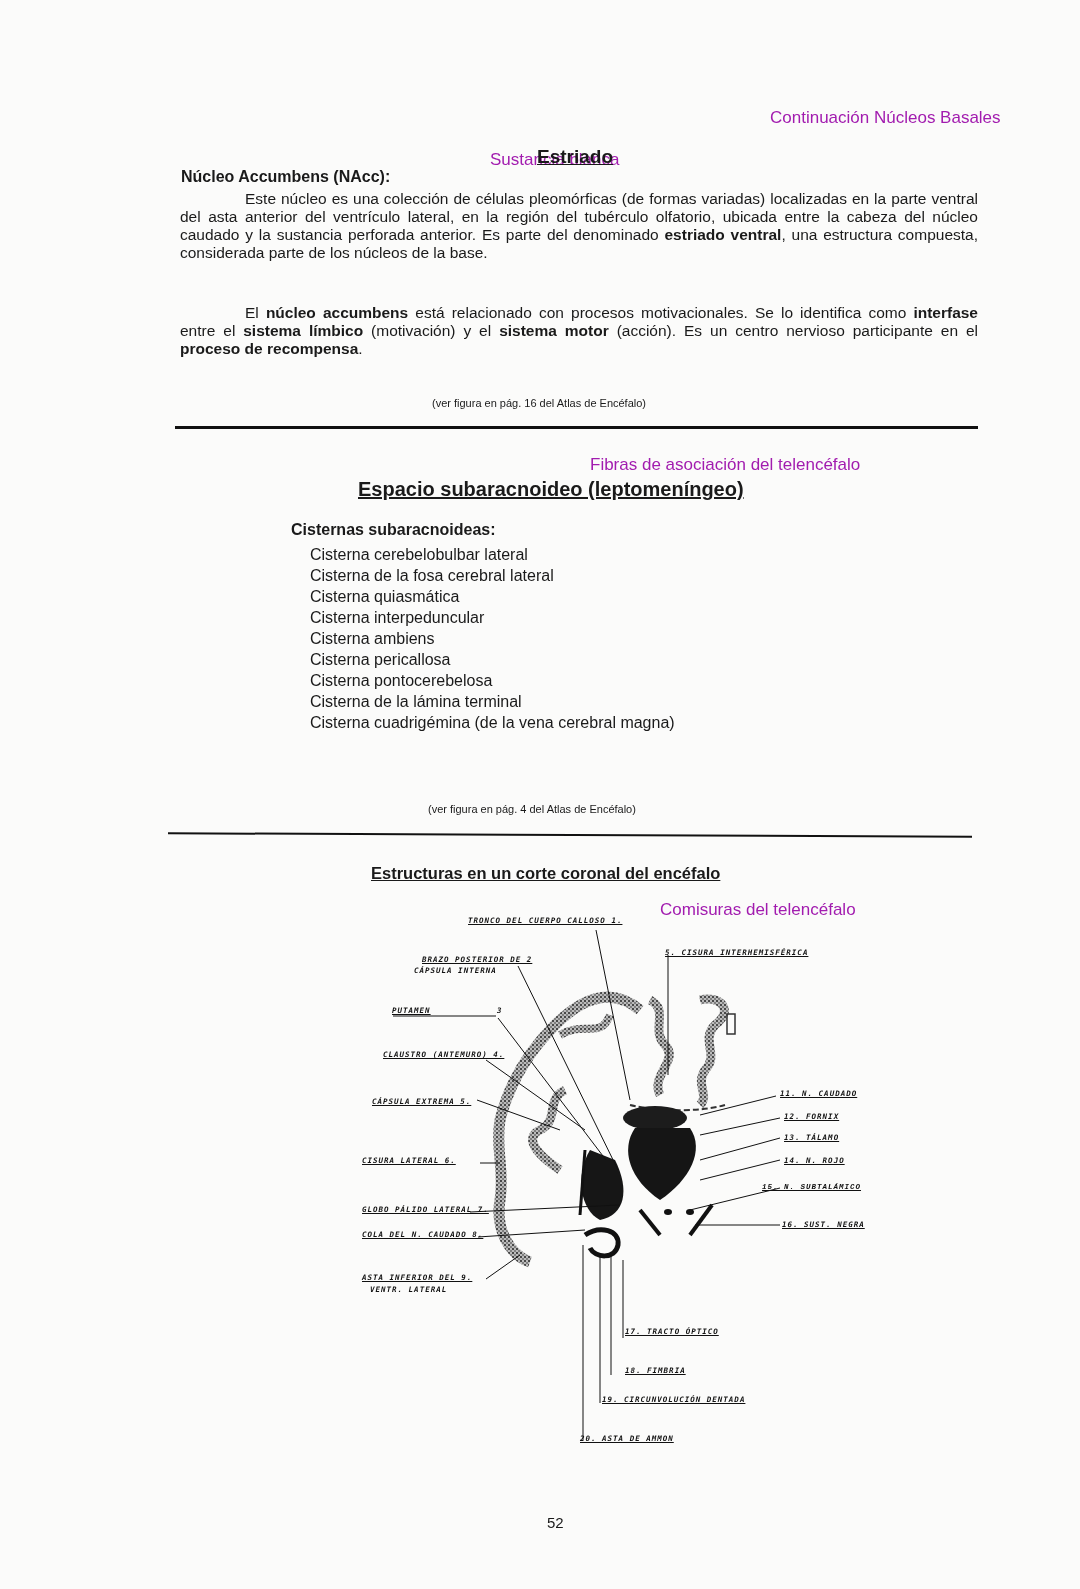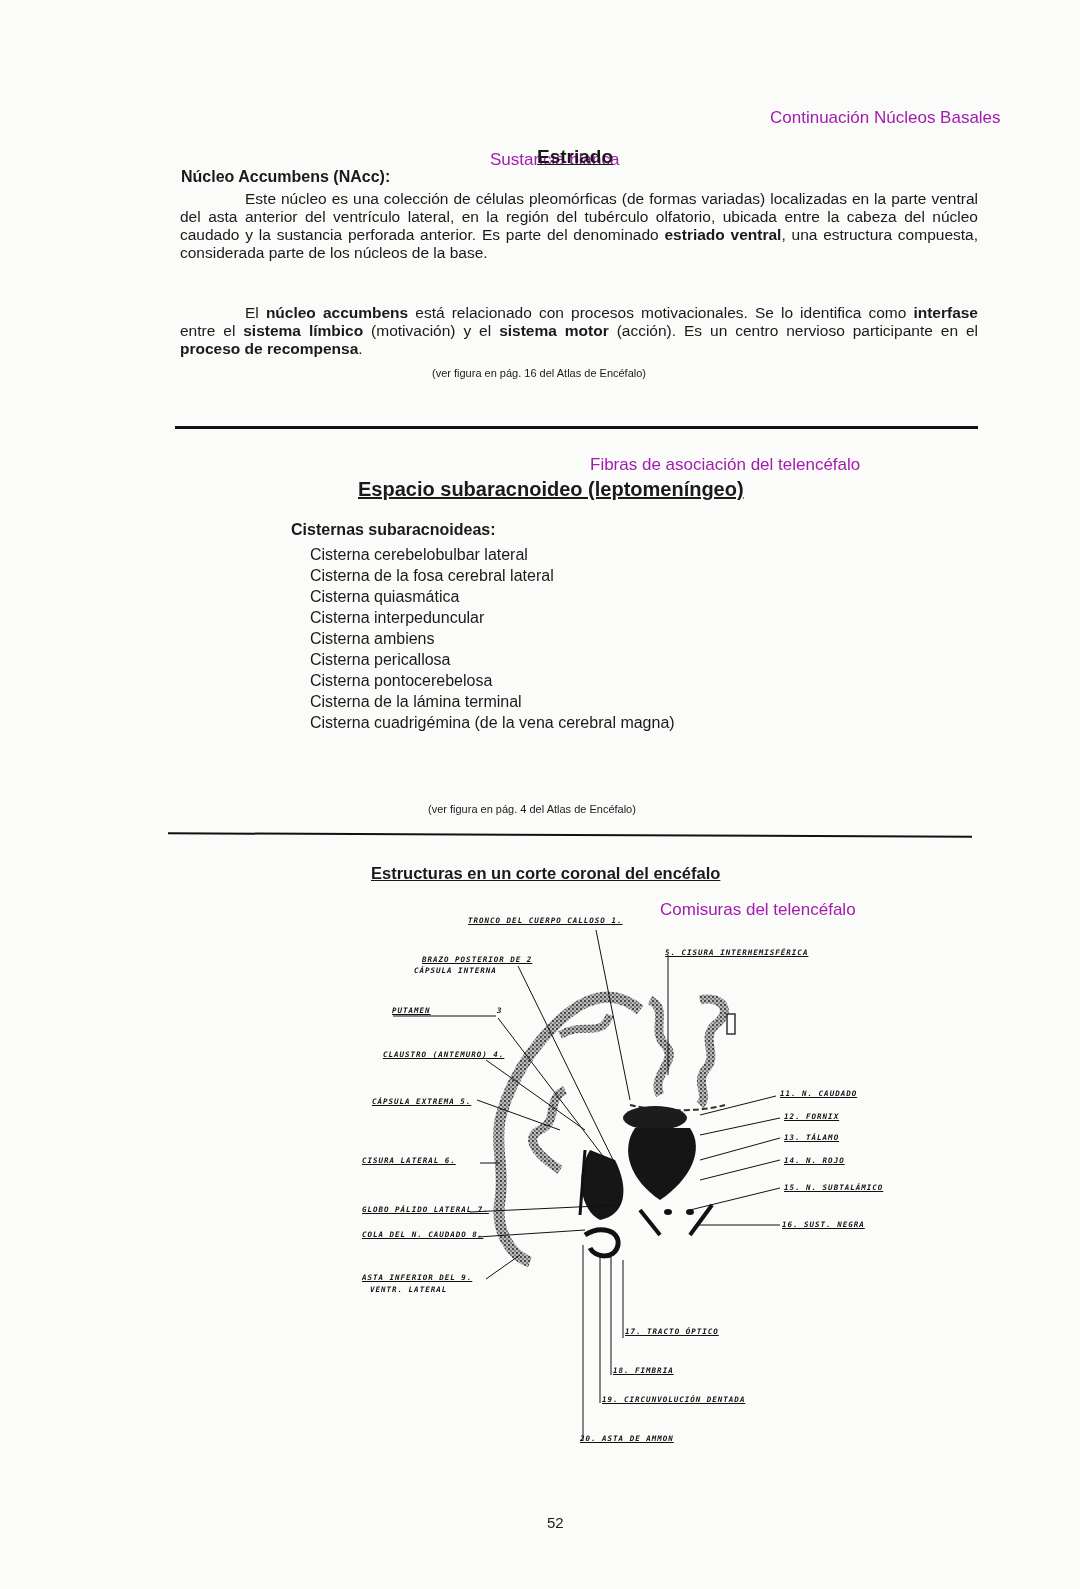--- a/index.html
+++ b/index.html
@@ -27,21 +27,21 @@
 <div class="ghost" style="left:590px;top:455px;">Fibras de asociación del telencéfalo</div>
 <div class="ghost" style="left:660px;top:900px;">Comisuras del telencéfalo</div>
 
 <div class="abs h-title" style="left:537px;top:146px;">Estriado</div>
 <div class="abs" style="left:181px;top:168px;font-size:16px;font-weight:bold;">Núcleo Accumbens (NAcc):</div>
 
 <div class="abs para" style="left:180px;top:190px;width:798px;text-indent:65px;"><span>Este núcleo es una colección de células pleomórficas (de formas variadas) localizadas en la parte ventral del asta anterior del ventrículo lateral, en la región del tubérculo olfatorio, ubicada entre la cabeza del núcleo caudado y la sustancia perforada anterior. Es parte del denominado </span><b>estriado ventral</b><span>, una estructura compuesta, considerada parte de los núcleos de la base.</span></div>
 
 <div class="abs para" style="left:180px;top:304px;width:798px;text-indent:65px;"><span>El </span><b>núcleo accumbens</b><span> está relacionado con procesos motivacionales. Se lo identifica como </span><b>interfase</b><span> entre el </span><b>sistema límbico</b><span> (motivación) y el </span><b>sistema motor</b><span> (acción). Es un centro nervioso participante en el </span><b>proceso de recompensa</b><span>.</span></div>
 
-<div class="abs note" style="left:432px;top:367px;">(ver figura en pág. 16 del Atlas de Encéfalo)</div>
+<div class="abs note" style="left:432px;top:397px;">(ver figura en pág. 16 del Atlas de Encéfalo)</div>
 <div class="rule" style="left:175px;top:426px;width:803px;height:3px;"></div>
 
 <div class="abs h-title" style="left:358px;top:478px;font-size:20px;">Espacio subaracnoideo (leptomeníngeo)</div>
 <div class="abs" style="left:243px;top:521px;font-size:16px;font-weight:bold;margin-left:48px;">Cisternas subaracnoideas:</div>
 
 <div class="abs cist" style="left:310px;top:544px;">
   <div>Cisterna cerebelobulbar lateral</div>
   <div>Cisterna de la fosa cerebral lateral</div>
   <div>Cisterna quiasmática</div>
   <div>Cisterna interpeduncular</div>
@@ -127,20 +127,20 @@
 <div class="hand" style="left:362px;top:1205px;">GLOBO PÁLIDO LATERAL 7.</div>
 <div class="hand" style="left:362px;top:1230px;text-align:center;">COLA DEL N. CAUDADO 8.</div>
 <div class="hand" style="left:362px;top:1273px;">ASTA INFERIOR DEL  9.</div>
 <div class="hand handnl" style="left:370px;top:1285px;">VENTR. LATERAL</div>
 
 <div class="hand" style="left:665px;top:948px;">5. CISURA INTERHEMISFÉRICA</div>
 <div class="hand" style="left:780px;top:1089px;">11. N. CAUDADO</div>
 <div class="hand" style="left:784px;top:1112px;">12. FORNIX</div>
 <div class="hand" style="left:784px;top:1133px;">13. TÁLAMO</div>
 <div class="hand" style="left:784px;top:1156px;">14. N. ROJO</div>
-<div class="hand" style="left:784px;top:1183px;">15. N. SUBTALÁMICO</div>
+<div class="hand" style="left:762px;top:1183px;font-family:Liberation Mono, monospace;">15. N. SUBTALÁMICO</div>
 <div class="hand" style="left:782px;top:1220px;">16. SUST. NEGRA</div>
 <div class="hand" style="left:625px;top:1327px;">17. TRACTO ÓPTICO</div>
-<div class="hand" style="left:613px;top:1366px;">18. FIMBRIA</div>
+<div class="hand" style="left:613px;top:1366px;padding-left:12px;">18. FIMBRIA</div>
 <div class="hand" style="left:602px;top:1395px;">19. CIRCUNVOLUCIÓN DENTADA</div>
 <div class="hand" style="left:580px;top:1434px;">20. ASTA DE AMMON</div>
 
 <div class="abs pagenum" style="left:547px;top:1514px;">52</div>
 
 </body></html>

